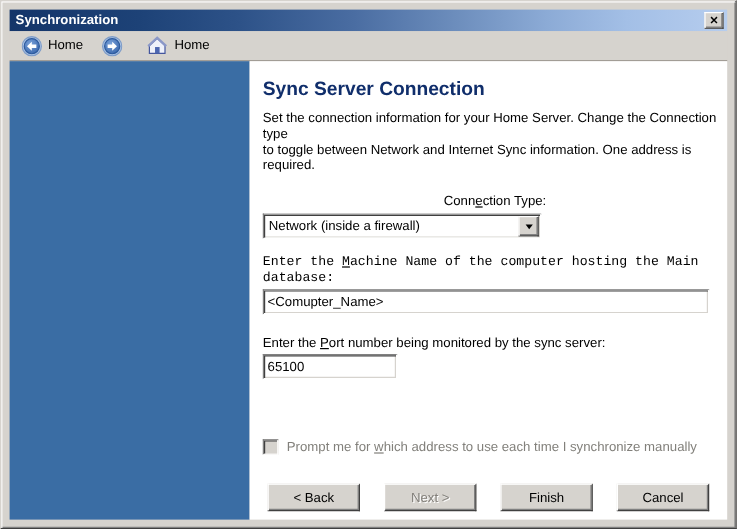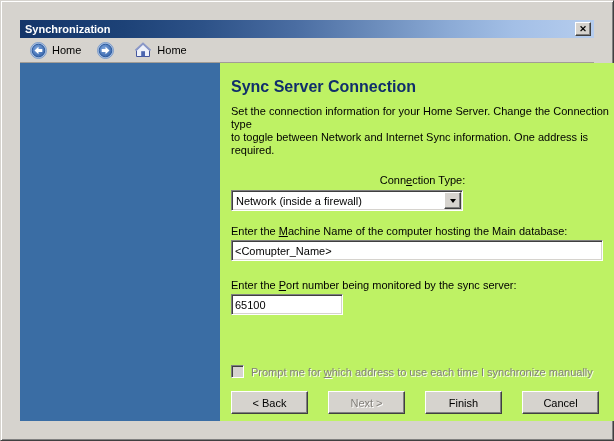--- a/index.html
+++ b/index.html
@@ -6,21 +6,21 @@
   *{box-sizing:border-box;}
   body{font-family:"Liberation Sans",sans-serif;}
 
   .window{
     position:relative;
     width:614px;height:441px;
     background:#d6d3ce;
     border:1px solid;
     border-color:#d6d3ce #404040 #404040 #d6d3ce;
     box-shadow:inset 1px 1px 0 #ffffff, inset -1px -1px 0 #808080;
-    padding:19px;
+    padding:7px;
     display:flex;flex-direction:column;
   }
 
   .titlebar{
     height:18px;flex:0 0 18px;
     background:linear-gradient(90deg,#143569 0%,#1d4277 18%,#2d5288 32%,#4a6da2 48%,#6c8dbc 62%,#8cabd6 75%,#a3bfe6 86%,#b6cdee 100%);
     display:flex;align-items:center;
     padding:0 3px 0 5px;
   }
   .titlebar .title{
@@ -46,36 +46,36 @@
   }
   .tool-btn{
     display:flex;align-items:center;gap:5px;
     padding:2px 4px;font-size:11px;color:#000;
   }
   .tool-btn svg{display:block;}
 
   .main{flex:1;display:flex;min-height:0;}
   .sidebar{width:200px;flex:0 0 200px;background:#3a6da4;}
   .content{
-    flex:1;background:#bef264;
+    flex:1;background:#ffffff;
     display:flex;flex-direction:column;
     padding:0 0 3px 11px;
   }
 
   .heading{
     margin-top:15px;
     font-size:16px;font-weight:bold;color:#102e6b;line-height:18px;
   }
   .desc{margin-top:9px;font-size:11px;color:#000;line-height:13px;}
 
   .field-label{font-size:11px;color:#000;line-height:13px;}
   .mn{text-decoration:underline;}
 
   .lbl-ct{margin-top:17px;text-align:center;}
-  .lbl-machine{margin-top:14px;}
+  .lbl-machine{margin-top:14px;font-family:Liberation Mono, monospace;}
   .lbl-port{margin-top:18px;}
 
   .sunken{
     background:#ffffff;
     border:1px solid;border-color:#808080 #ffffff #ffffff #808080;
     box-shadow:inset 1px 1px 0 #404040, inset -1px -1px 0 #d6d3ce;
     gap:30px;
   }
 
   .combo{

